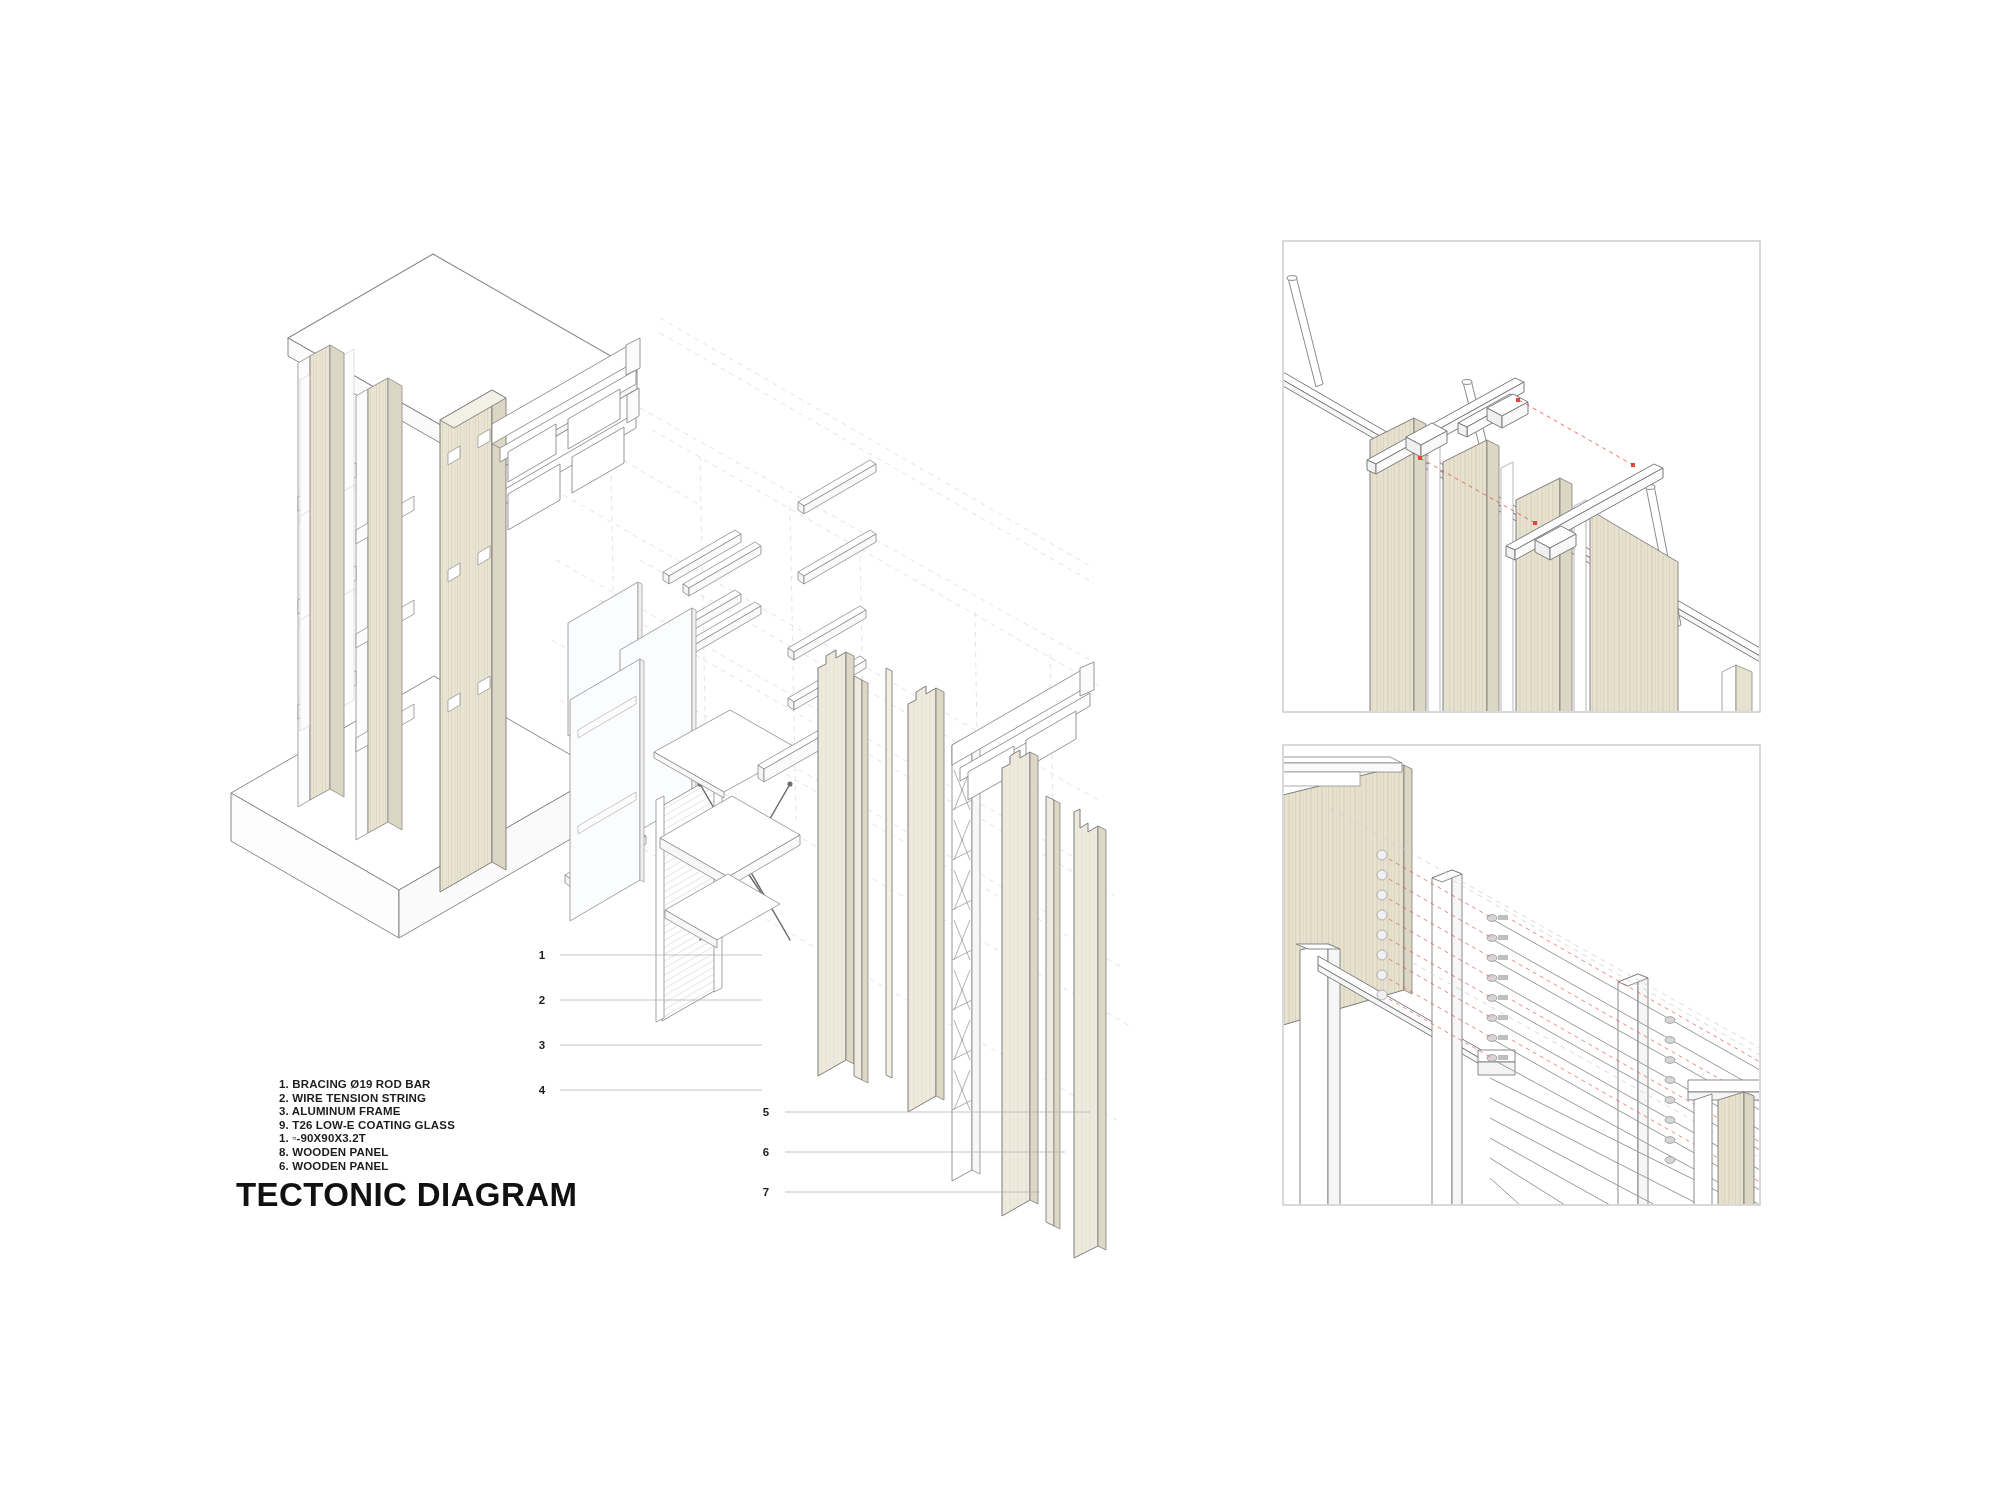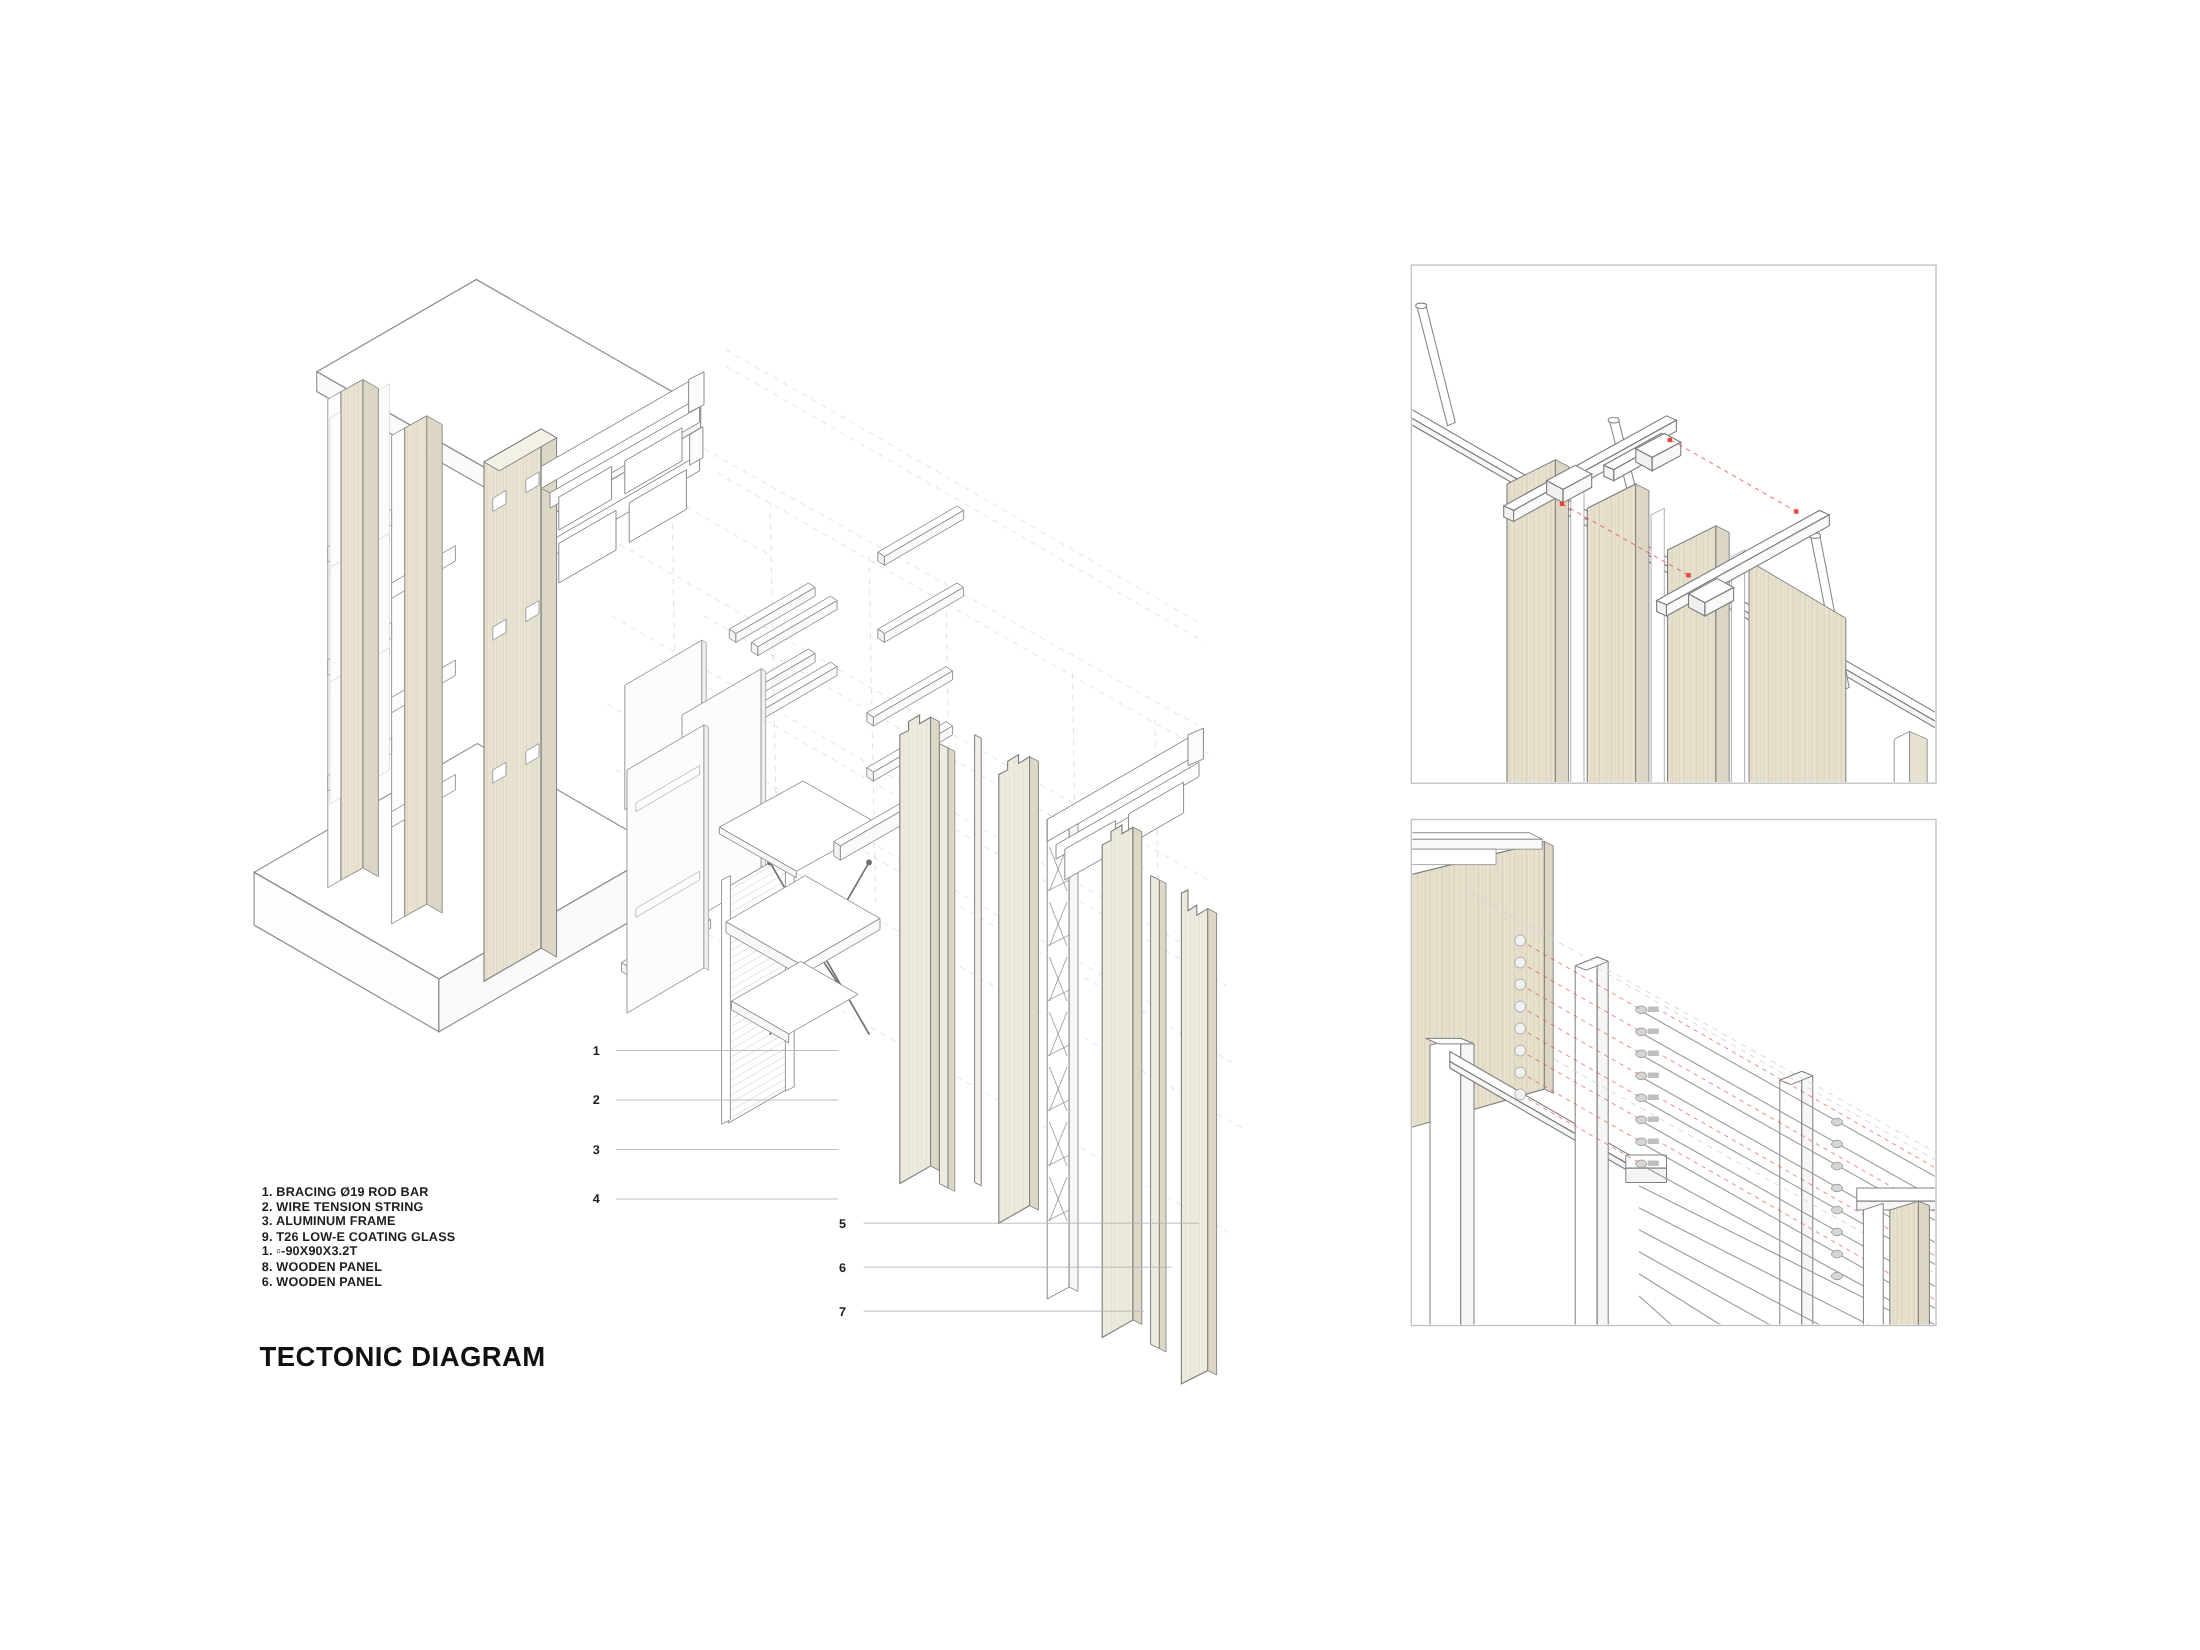--- a/index.html
+++ b/index.html
@@ -28,26 +28,27 @@
     top: 1078px;
     width: 420px;
   }
   .legend-line {
     font-size: 11.5px;
     font-weight: bold;
     color: #1d1d1d;
     letter-spacing: 0.15px;
     line-height: 13.6px;
     white-space: nowrap;
+    margin-left: 41px;
   }
   .sheet-title {
     position: absolute;
     left: 236px;
-    top: 1220px;
-    font-size: 25px;
+    top: 1176px;
+    font-size: 33px;
     font-weight: bold;
     color: #111111;
     letter-spacing: 0.4px;
     white-space: nowrap;
   }
   .callout-num {
     font-size: 11.5px;
     font-weight: bold;
     fill: #1d1d1d;
     font-family: "Liberation Sans", sans-serif;

